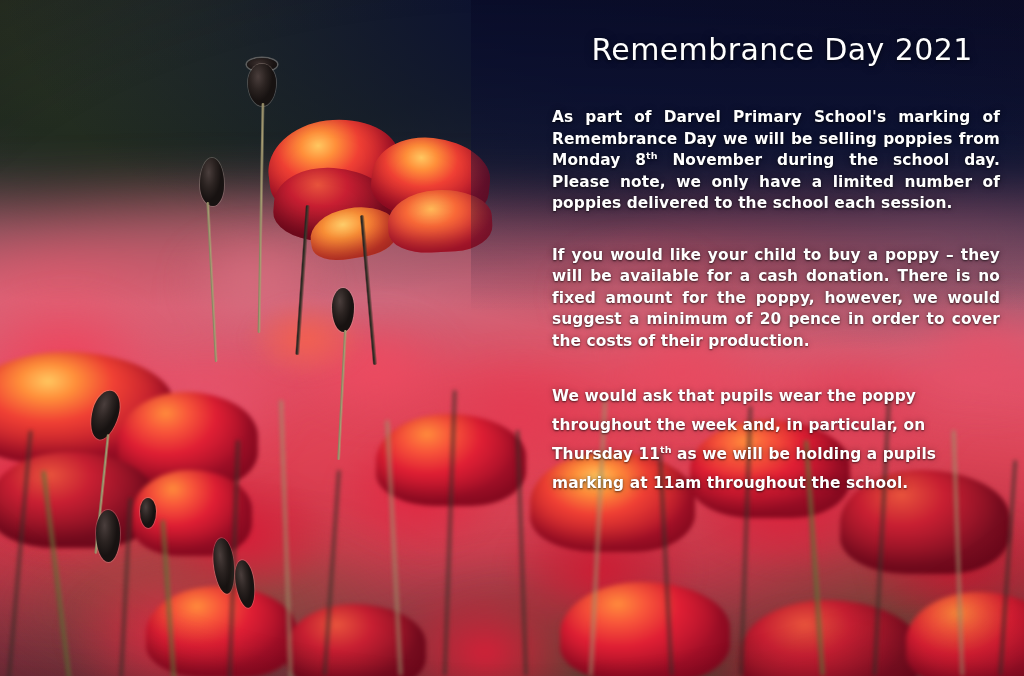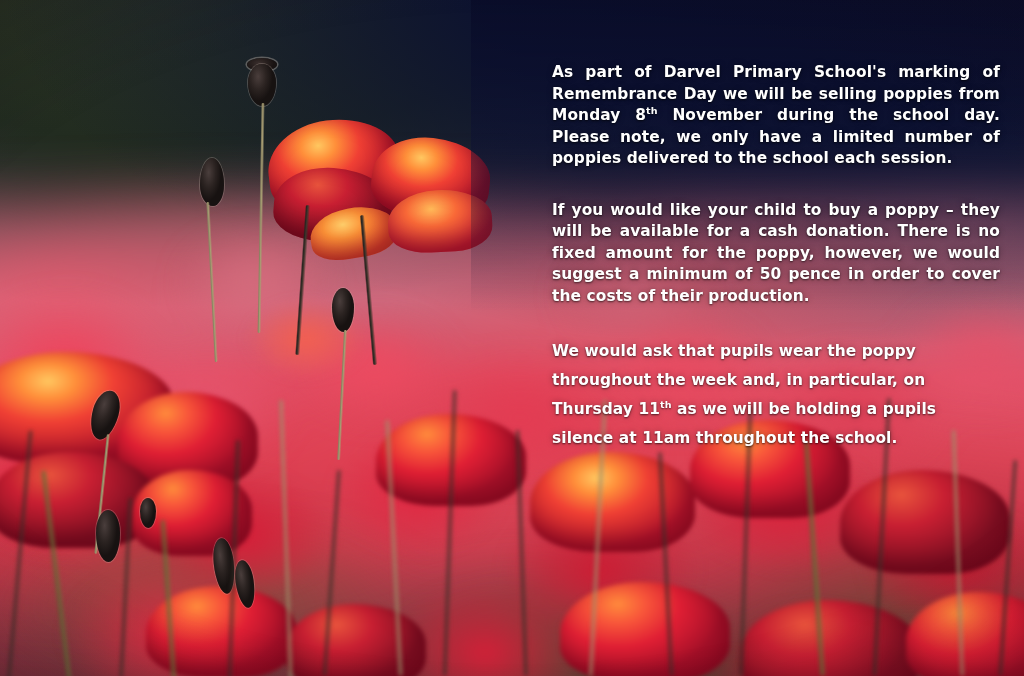--- a/index.html
+++ b/index.html
@@ -296,26 +296,27 @@
       <div class="stem pale" style="left:956px;top:430px;width:4px;height:246px;transform:rotate(-2deg);"></div>
       <div class="stem" style="left:1006px;top:460px;width:4px;height:216px;transform:rotate(4deg);"></div>
     </div>
 
     <div class="wash-top"></div>
     <div class="grade"></div>
   </div>
 
   <div class="content">
 
+    <h1 class="poster-title">Remembrance Day 2021</h1>
 
     <div class="body-block">
 
       <p class="para gap-big"><span>As part of Darvel Primary School's marking of Remembrance Day we will be selling poppies from Monday 8</span><sup>th</sup><span> November during the school day. Please note, we only have a limited number of poppies delivered to the school each session.</span></p>
 
 
-      <p class="para gap-big">If you would like your child to buy a poppy – they will be available for a cash donation. There is no fixed amount for the poppy, however, we would suggest a minimum of 50 pence in order to cover the costs of their production.</p>
-
-      <p class="para last-line-loose"><span>We would ask that pupils wear the poppy throughout the week and, in particular, on Thursday 11</span><sup>th</sup><span> as we will be holding a pupils</span><span class="tail">silence at 11am throughout the school.</span></p>
+      <p class="para gap-big">If you would like your child to buy a poppy – they will be available for a cash donation. There is no fixed amount for the poppy, however, we would suggest a minimum of 20 pence in order to cover the costs of their production.</p>
+
+      <p class="para last-line-loose"><span>We would ask that pupils wear the poppy throughout the week and, in particular, on Thursday 11</span><sup>th</sup><span> as we will be holding a pupils</span><span class="tail">marking at 11am throughout the school.</span></p>
 
     </div>
   </div>
 
 </div>
 
 </body></html>

